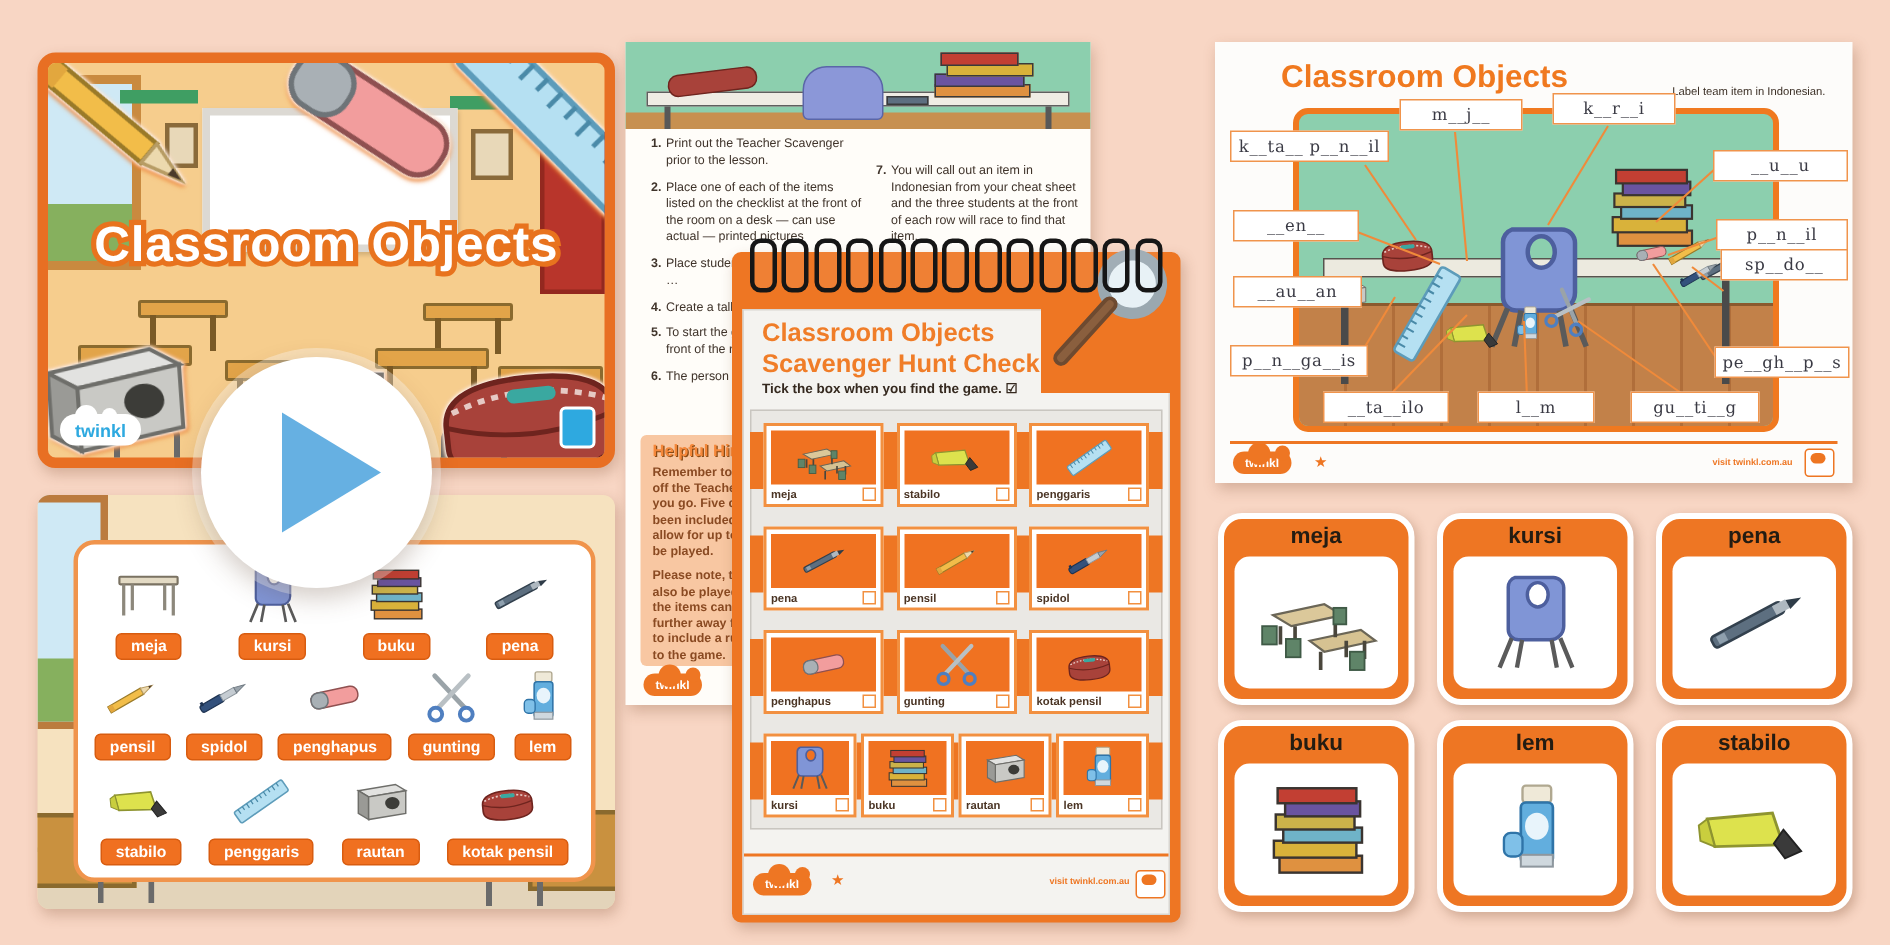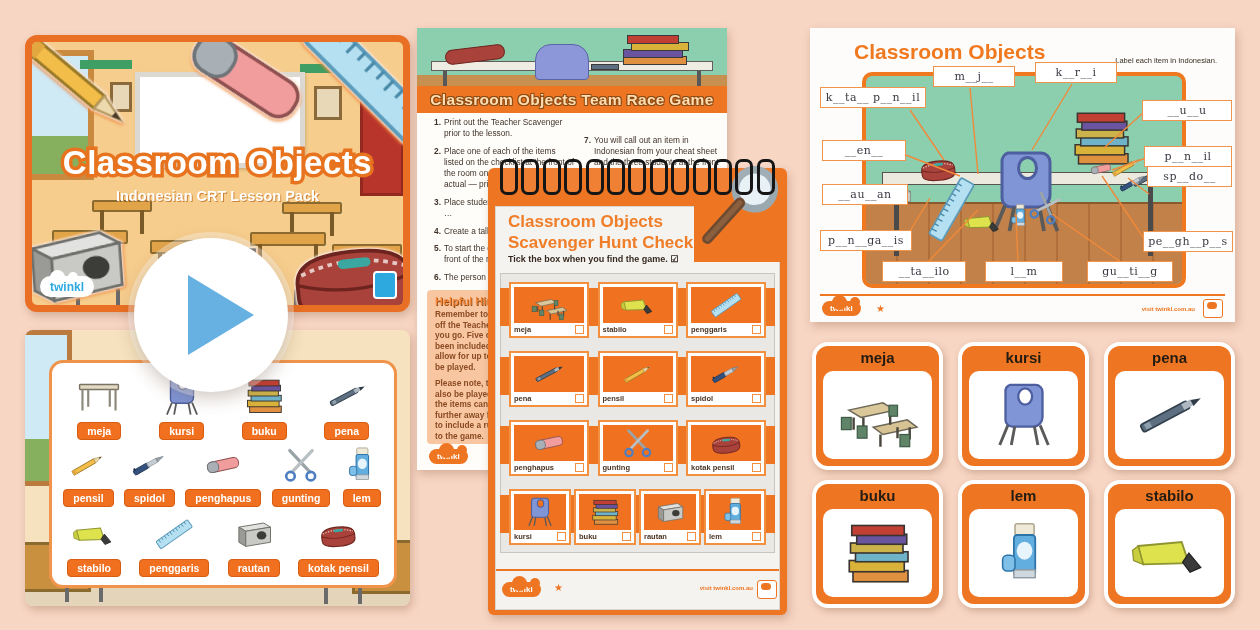--- a/index.html
+++ b/index.html
@@ -302,21 +302,20 @@
   <svg class="ic deco" style="left:246px;top:158px" width="150" height="150">
       <use href="#i-case"></use>
     </svg>
 
   <div class="cv-title-wrap">
     <div class="cv-title">
       <span class="t-back">Classroom Objects</span>
       <span class="t-front">Classroom Objects</span>
     </div>
   </div>
-  <div class="cv-sub">Indonesian CRT Lesson Pack</div>
   <div class="cloud" style="left:8px;bottom:8px">twinkl</div>
   <div class="cv-badge"></div>
 </div>
 
 <div class="sheet vocab">
   <div class="vs-window"></div>
   <div class="vs-floor"></div>
   <div class="vs-desk" style="left:-6px;bottom:14px;width:66px;height:44px"></div>
   <div class="vs-desk" style="right:-8px;bottom:12px;width:60px;height:48px"></div>
   <div class="vs-chair" style="left:40px;bottom:4px"></div>
@@ -416,23 +415,20 @@
     <div class="rg-desk"></div>
     <div class="rg-leg" style="left:26px"></div>
     <div class="rg-leg" style="right:26px"></div>
     <div class="rg-chair"></div>
     <div class="rg-case"></div>
     <div class="rg-book" style="right:40px;top:28px;width:62px;background:#df9140"></div>
     <div class="rg-book" style="right:44px;top:21px;width:58px;background:#6a54a0"></div>
     <div class="rg-book" style="right:38px;top:14px;width:56px;background:#d9b23a"></div>
     <div class="rg-book" style="right:48px;top:7px;width:50px;background:#c23f33"></div>
     <div class="rg-book" style="right:108px;top:36px;width:26px;height:4px;background:#5d6f80"></div>
-  </div>
-  <div class="rg-band">
-    <span class="rg-band-title">Classroom Objects Team Race Game</span>
   </div>
   <div class="rg-body">
     <div class="rg-col-l">
       <div class="rg-item">
           <span class="rg-num">1.</span>
           <span>Print out the Teacher Scavenger prior to the lesson.</span>
         </div>
       <div class="rg-item">
           <span class="rg-num">2.</span>
           <span>Place one of each of the items listed on the checklist at the front of the room on a desk — can use actual — printed pictures</span>
@@ -668,21 +664,21 @@
   </div>
   <div class="nb-line"></div>
   <div class="cloud orange">twinkl</div>
   <div class="nb-star">★</div>
   <div class="nb-site">visit twinkl.com.au</div>
   <div class="badge"></div>
 </div>
 
 <div class="sheet worksheet">
   <div class="ws-title">Classroom Objects</div>
-  <div class="ws-note">Label each item in Indonesian.</div>
+  <div class="ws-note">Label team item in Indonesian.</div>
 
   <div class="ws-scene">
     <div class="ws-floor"></div>
     <div class="ws-desk"></div>
     <div class="ws-dleg" style="left:28px"></div>
     <div class="ws-dleg" style="left:282px"></div>
     <svg class="ic ws-item" style="left:34px;top:70px" width="76" height="44">
         <use href="#i-case"></use>
       </svg>
     <svg class="ic ws-item" style="left:188px;top:26px" width="94" height="72">

